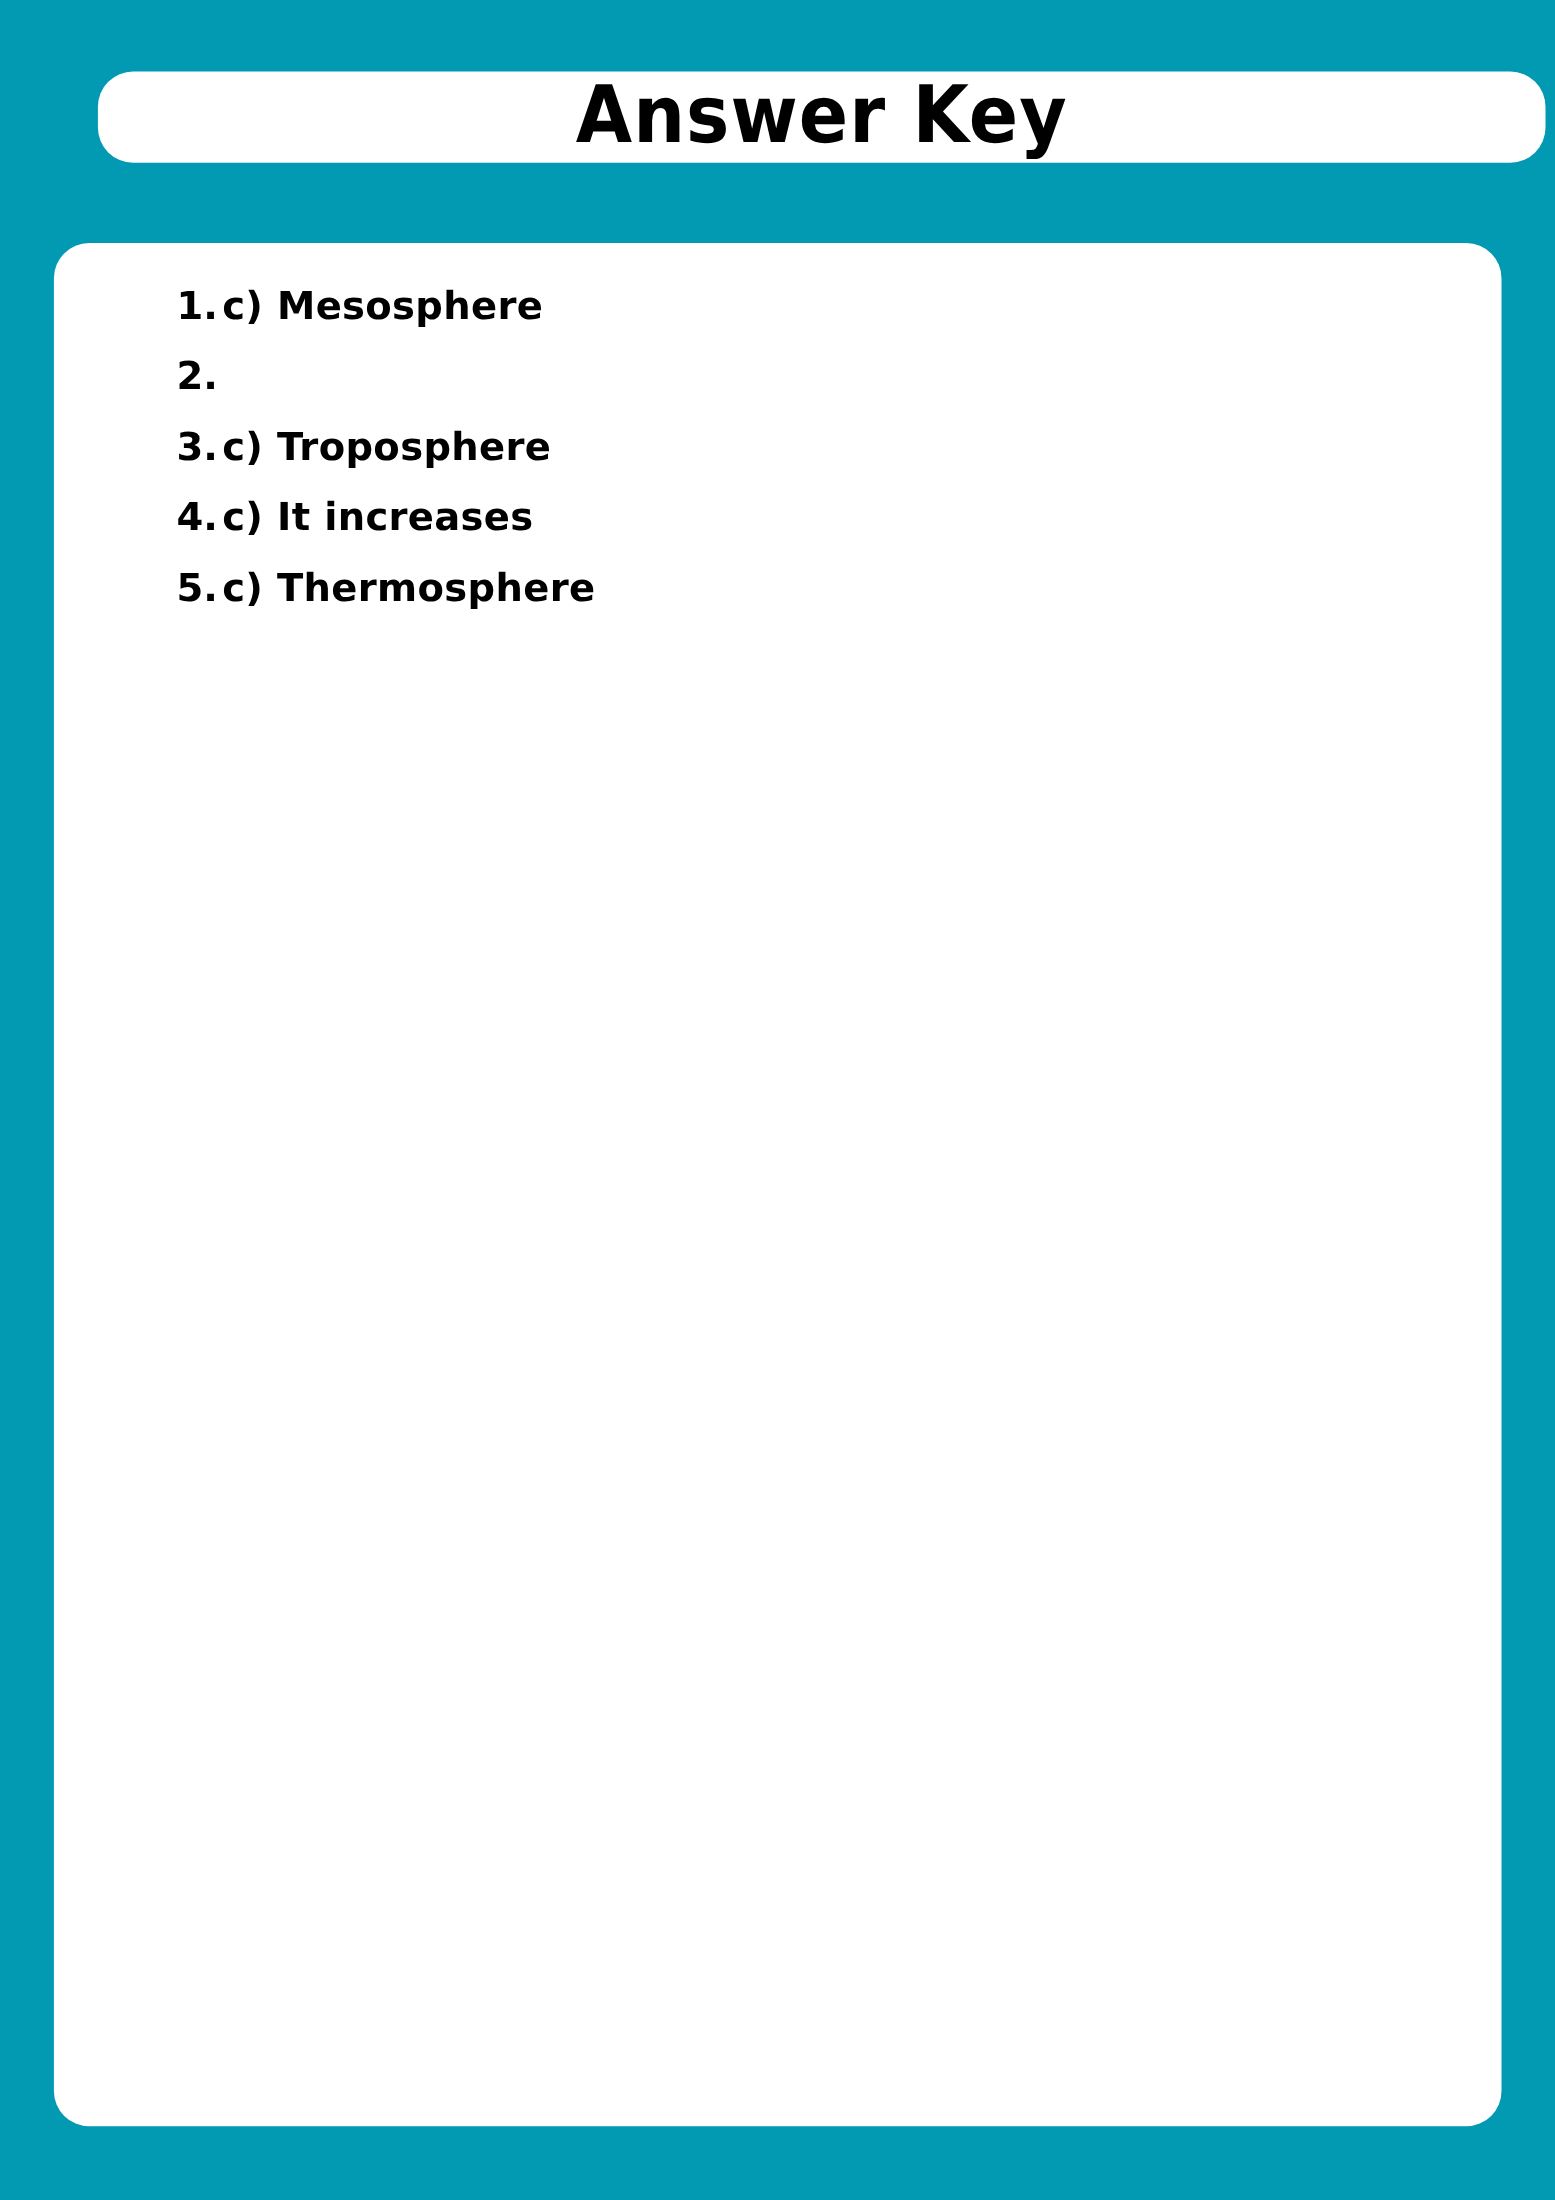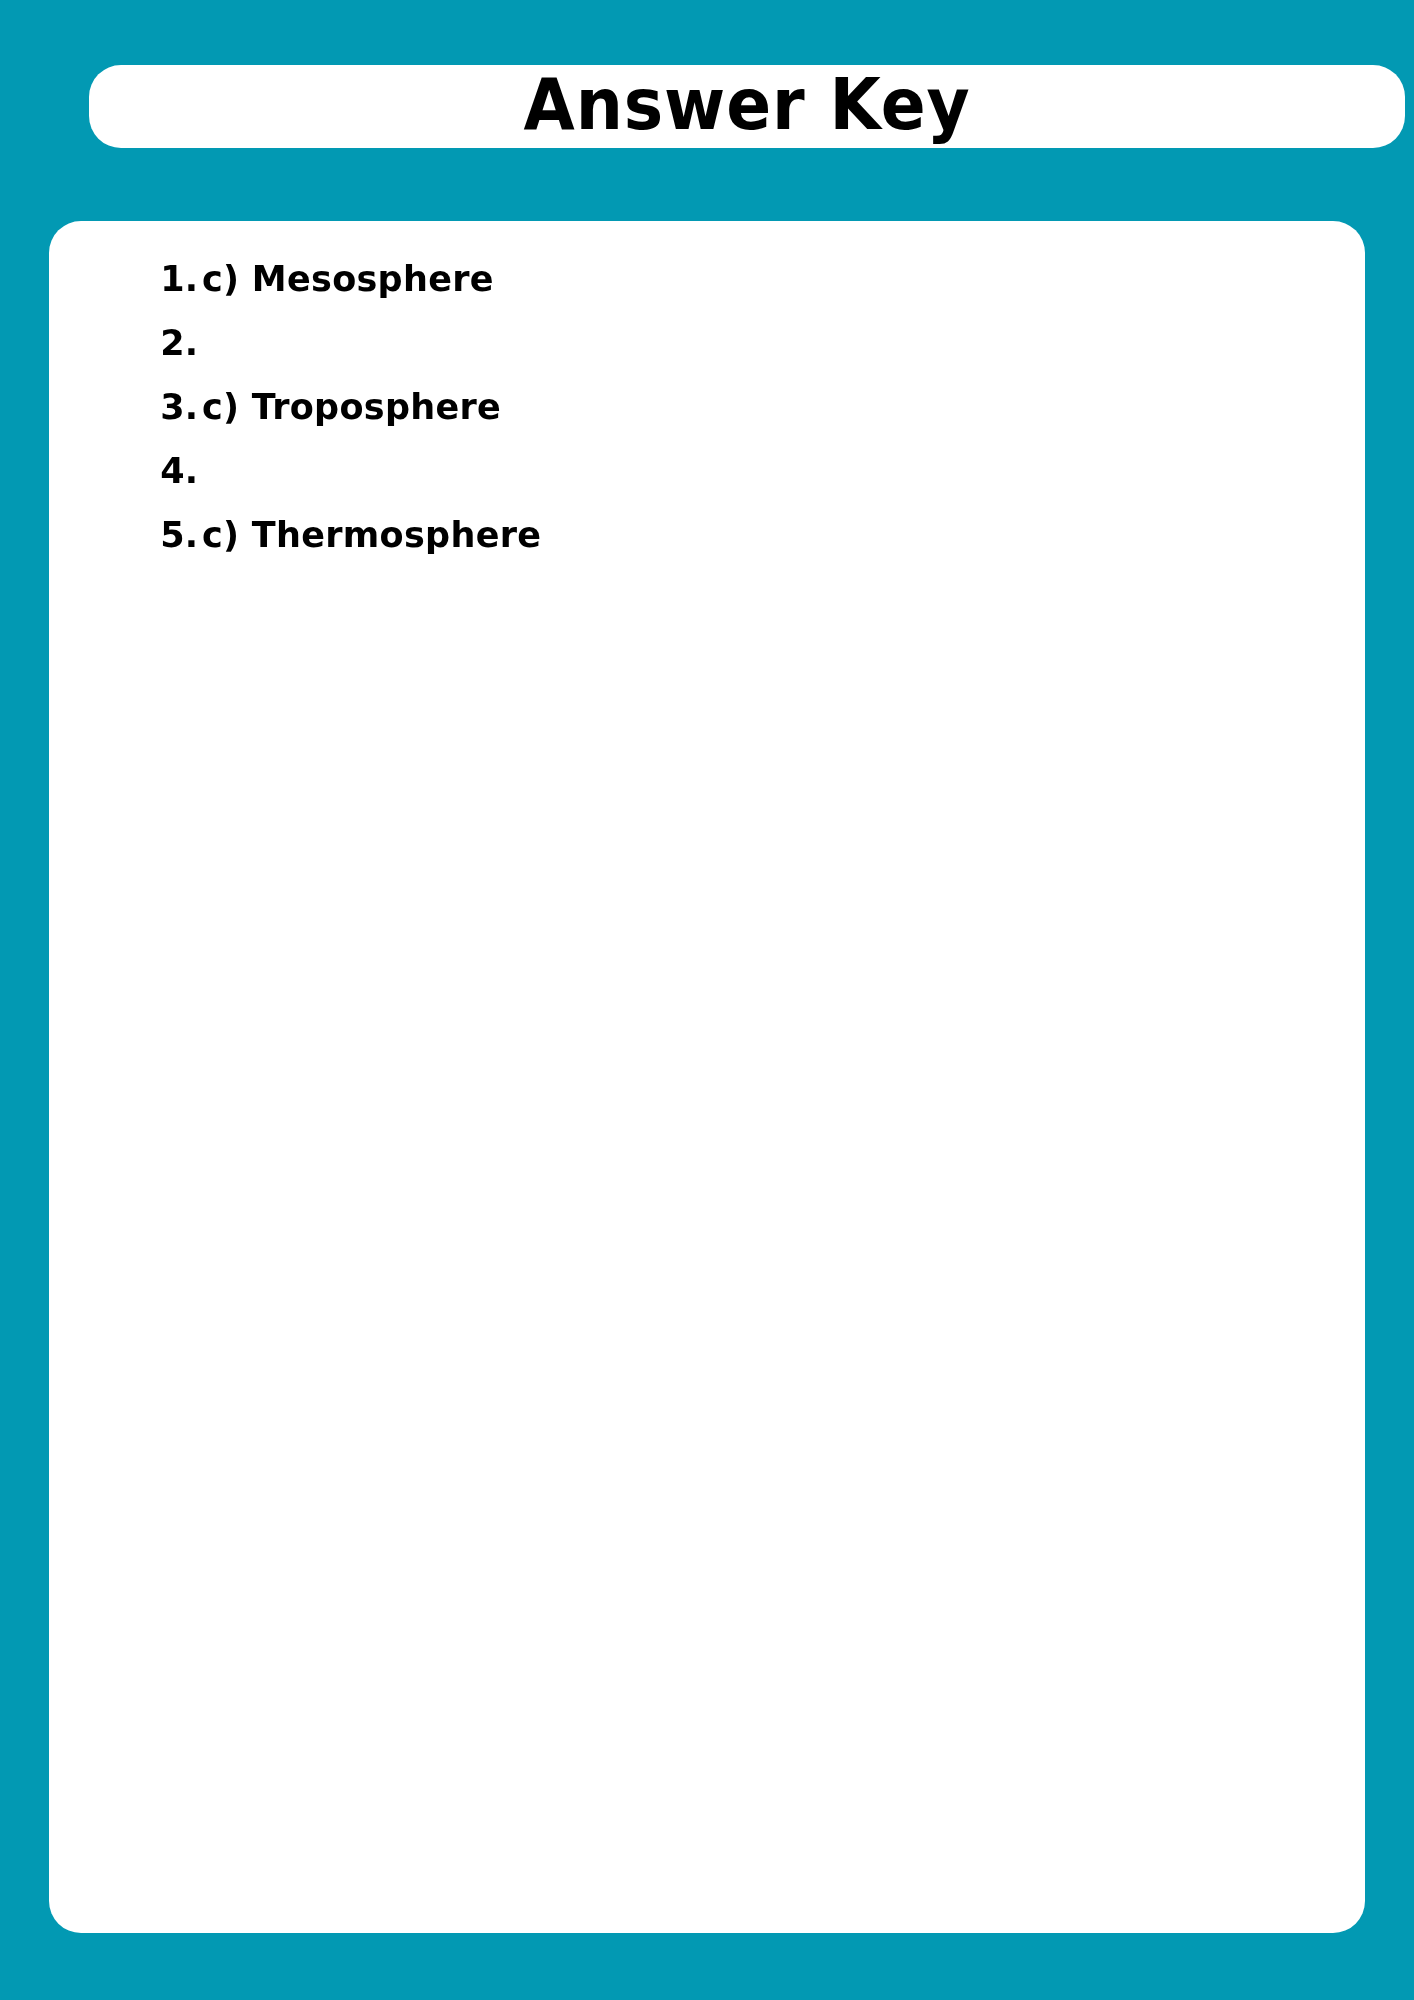--- a/index.html
+++ b/index.html
@@ -86,19 +86,20 @@
     </li>
     <li class="answer-item">
       <span class="num">2.</span>
     </li>
     <li class="answer-item">
       <span class="num">3.</span>
       <span class="txt">c) Troposphere</span>
     </li>
     <li class="answer-item">
       <span class="num">4.</span>
+      <span class="txt">c) It increases</span>
     </li>
     <li class="answer-item">
       <span class="num">5.</span>
       <span class="txt">c) Thermosphere</span>
     </li>
   </ol>
 </div>
 
 </body></html>

